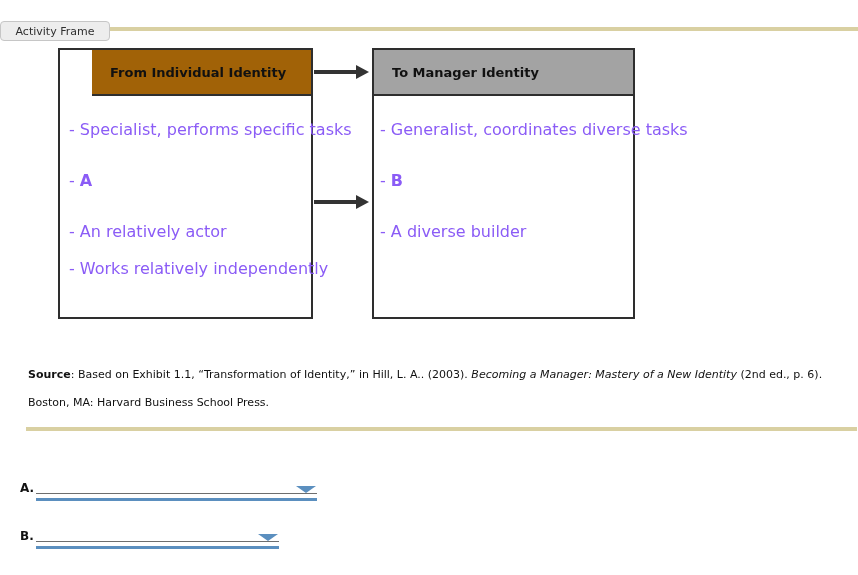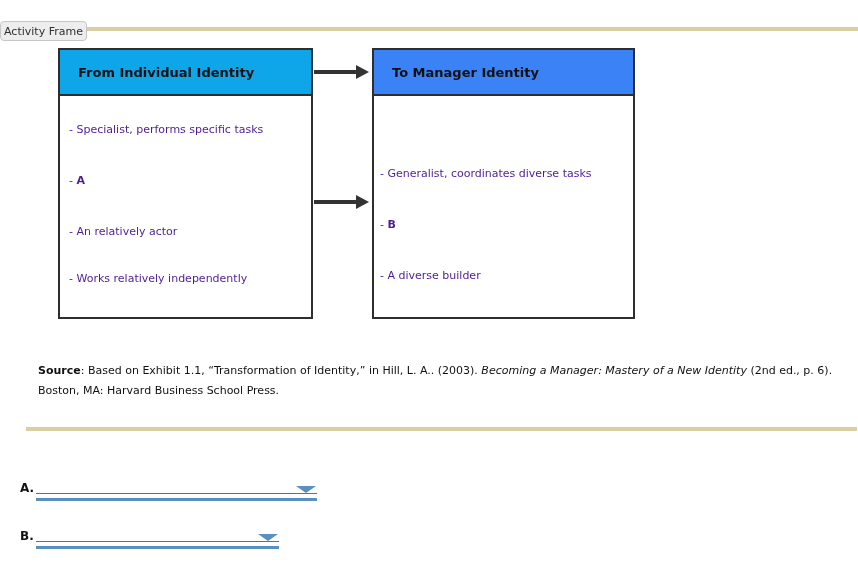--- a/index.html
+++ b/index.html
@@ -5,55 +5,55 @@
   * { margin:0; padding:0; box-sizing:border-box; }
   html,body { background:#ffffff; }
   body {
     width:858px; height:575px; position:relative; overflow:hidden;
     font-family:"DejaVu Sans","Liberation Sans",sans-serif; color:#1a1a1a;
   }
 
   
   .rule-top { position:absolute; left:87px; top:27px; width:771px; height:4px; background:#d9d0a2; }
   .tab {
-    position:absolute; left:0; top:21px; width:87px; height:20px;
+    position:absolute; left:0; top:21px; width:110px; height:20px;
     background:#ededed; border:1px solid #c6c6c6; border-radius:4px;
     display:flex; align-items:center; justify-content:center;
     font-size:11px; color:#2f2f2f; z-index:2;
   }
 
   
   .box { position:absolute; top:48px; height:271px; border:2px solid #2e2e2e; background:#ffffff; }
   .box-left  { left:58px;  width:255px; }
   .box-right { left:372px; width:263px; }
   .box-header {
     height:46px; border-bottom:2px solid #2e2e2e;
     display:flex; align-items:center; padding-left:18px;
     font-size:13px; font-weight:bold; color:#111;
   }
-  .box-left  .box-header { background:#0ea5e9; }
-  .box-right .box-header { background:#3b82f6; }
-  .row { position:absolute; font-size:11px; color:#4c1d95; white-space:nowrap; line-height:14px; }
+  .box-left  .box-header { background:#a16207;margin-left:32px; }
+  .box-right .box-header { background:#a3a3a3; }
+  .row { position:absolute; font-size:16px; color:#8b5cf6; white-space:nowrap; line-height:14px; }
   .box-left  .row { left:9px; }
-  .box-right .row { left:6px;margin-top:44px; }
-  .r1 { top:73px; } .r2 { top:124px; } .r3 { top:175px; } .r4 { top:222px; }
+  .box-right .row { left:6px; }
+  .r1 { top:73px; } .r2 { top:124px; } .r3 { top:175px; } .r4 { top:212px; }
   .row b { font-weight:bold; }
 
   
   .arrow-shaft { position:absolute; left:314px; width:42px; height:4px; background:#333333; }
   .arrow-head  { position:absolute; left:356px; width:0; height:0;
                  border-top:7px solid transparent; border-bottom:7px solid transparent;
                  border-left:13px solid #333333; }
   .a1 .arrow-shaft { top:70px; }  .a1 .arrow-head { top:65px; }
   .a2 .arrow-shaft { top:200px; } .a2 .arrow-head { top:195px; }
 
   
   .source {
-    position:absolute; left:38px; top:361px; width:816px;
-    font-size:11px; line-height:20px; color:#111;
+    position:absolute; left:28px; top:361px; width:816px;
+    font-size:11px; line-height:28px; color:#111;
   }
   .source b { font-weight:bold; }
   .source i { font-style:italic; }
 
   
   .rule-bottom { position:absolute; left:26px; top:427px; width:831px; height:4px; background:#d9d0a2; }
 
   
   .answer-label { position:absolute; left:20px; font-size:12px; font-weight:bold; color:#111; line-height:14px; }
   .lblA { top:481px; } .lblB { top:529px; }

